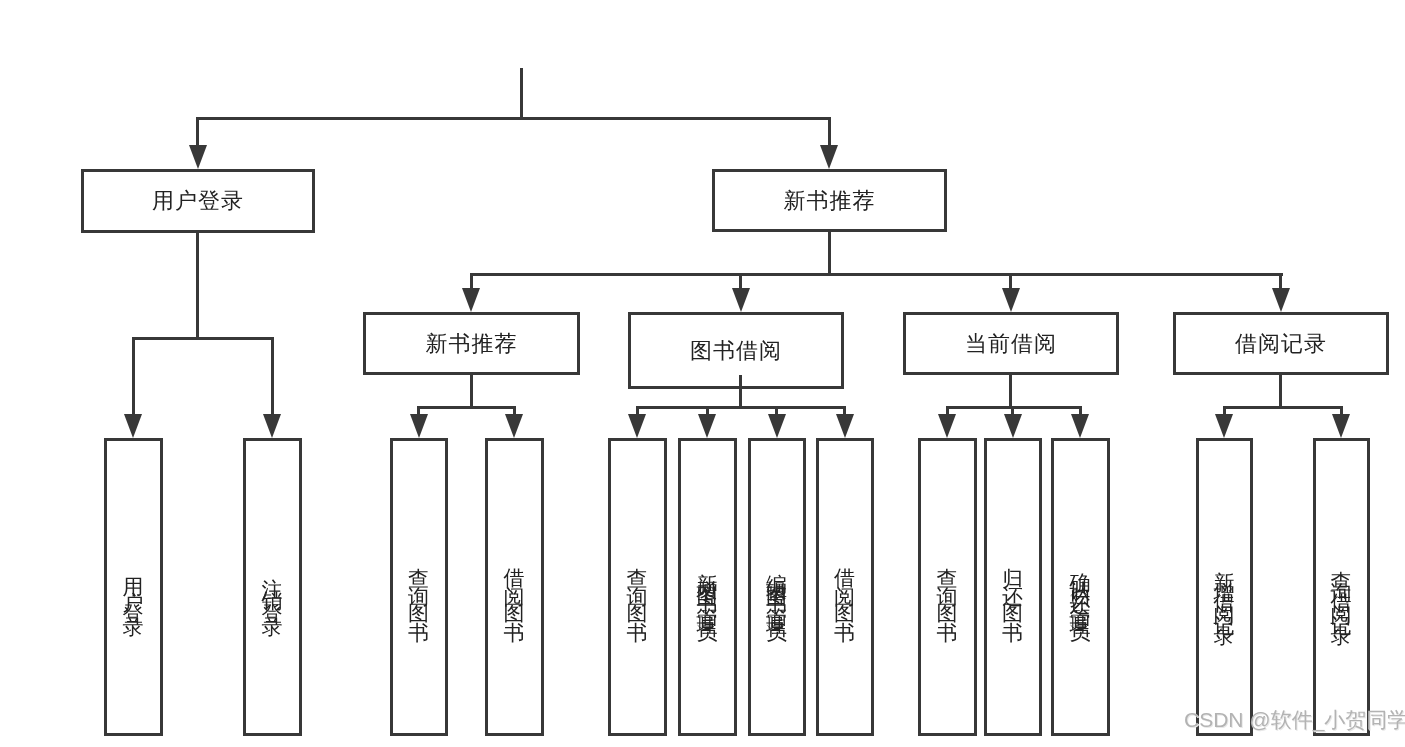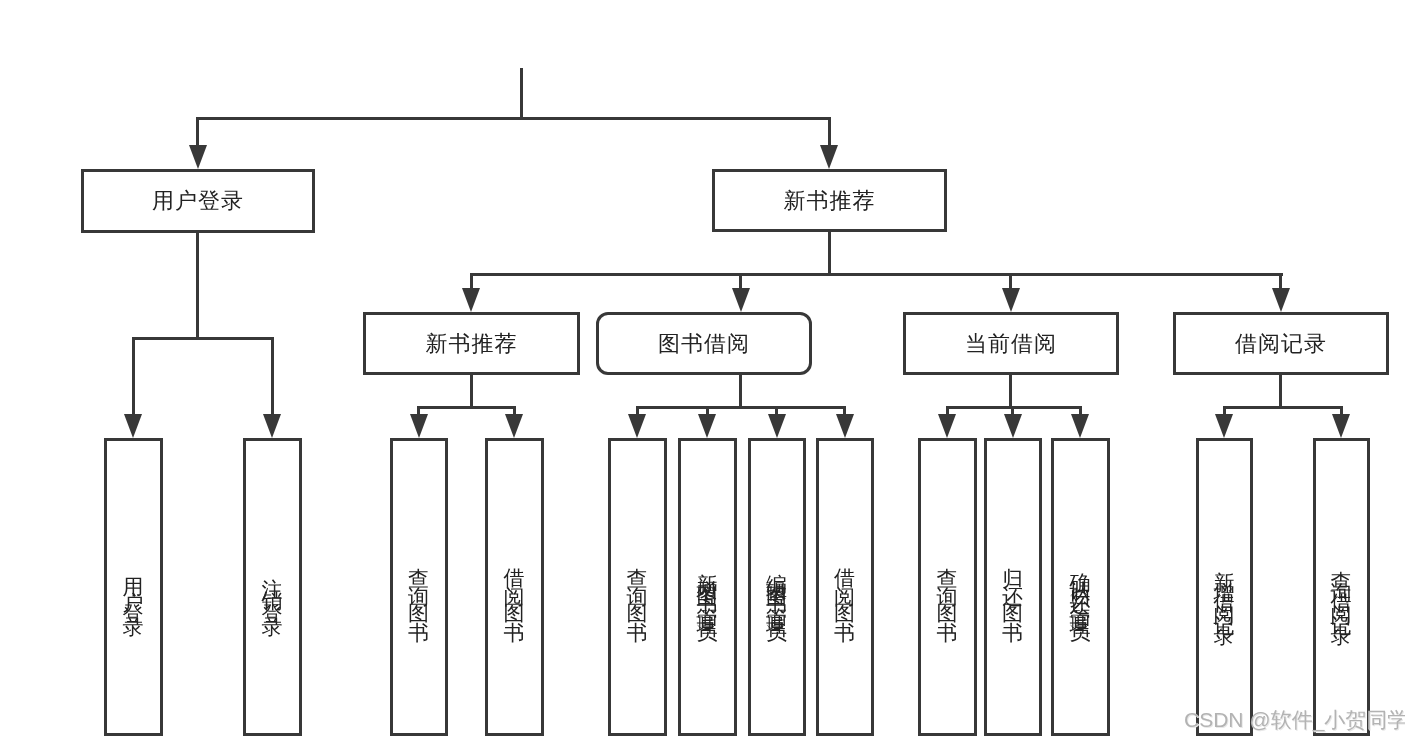--- a/index.html
+++ b/index.html
@@ -109,21 +109,21 @@
   <div class="vline" style="left:739px; top:273px; height:17px;"></div>
   <div class="arrow" style="left:732px; top:288px;"></div>
   <div class="vline" style="left:1009px; top:273px; height:17px;"></div>
   <div class="arrow" style="left:1002px; top:288px;"></div>
   <div class="vline" style="left:1279px; top:273px; height:17px;"></div>
   <div class="arrow" style="left:1272px; top:288px;"></div>
 
   <div class="node" style="left:363px; top:312px; width:217px; height:63px;">
     <span>新书推荐</span>
   </div>
-  <div class="node" style="left:596px; top:312px; width:216px; height:63px;border-radius:12px;">
+  <div class="node" style="left:628px; top:312px; width:216px; height:77px;">
     <span>图书借阅</span>
   </div>
   <div class="node" style="left:1173px; top:312px; width:216px; height:63px;">
     <span>借阅记录</span>
   </div>
   <div class="node" style="left:903px; top:312px; width:216px; height:63px;">
     <span>当前借阅</span>
   </div>
 
   <div class="vline" style="left:470px; top:375px; height:31px;"></div>

